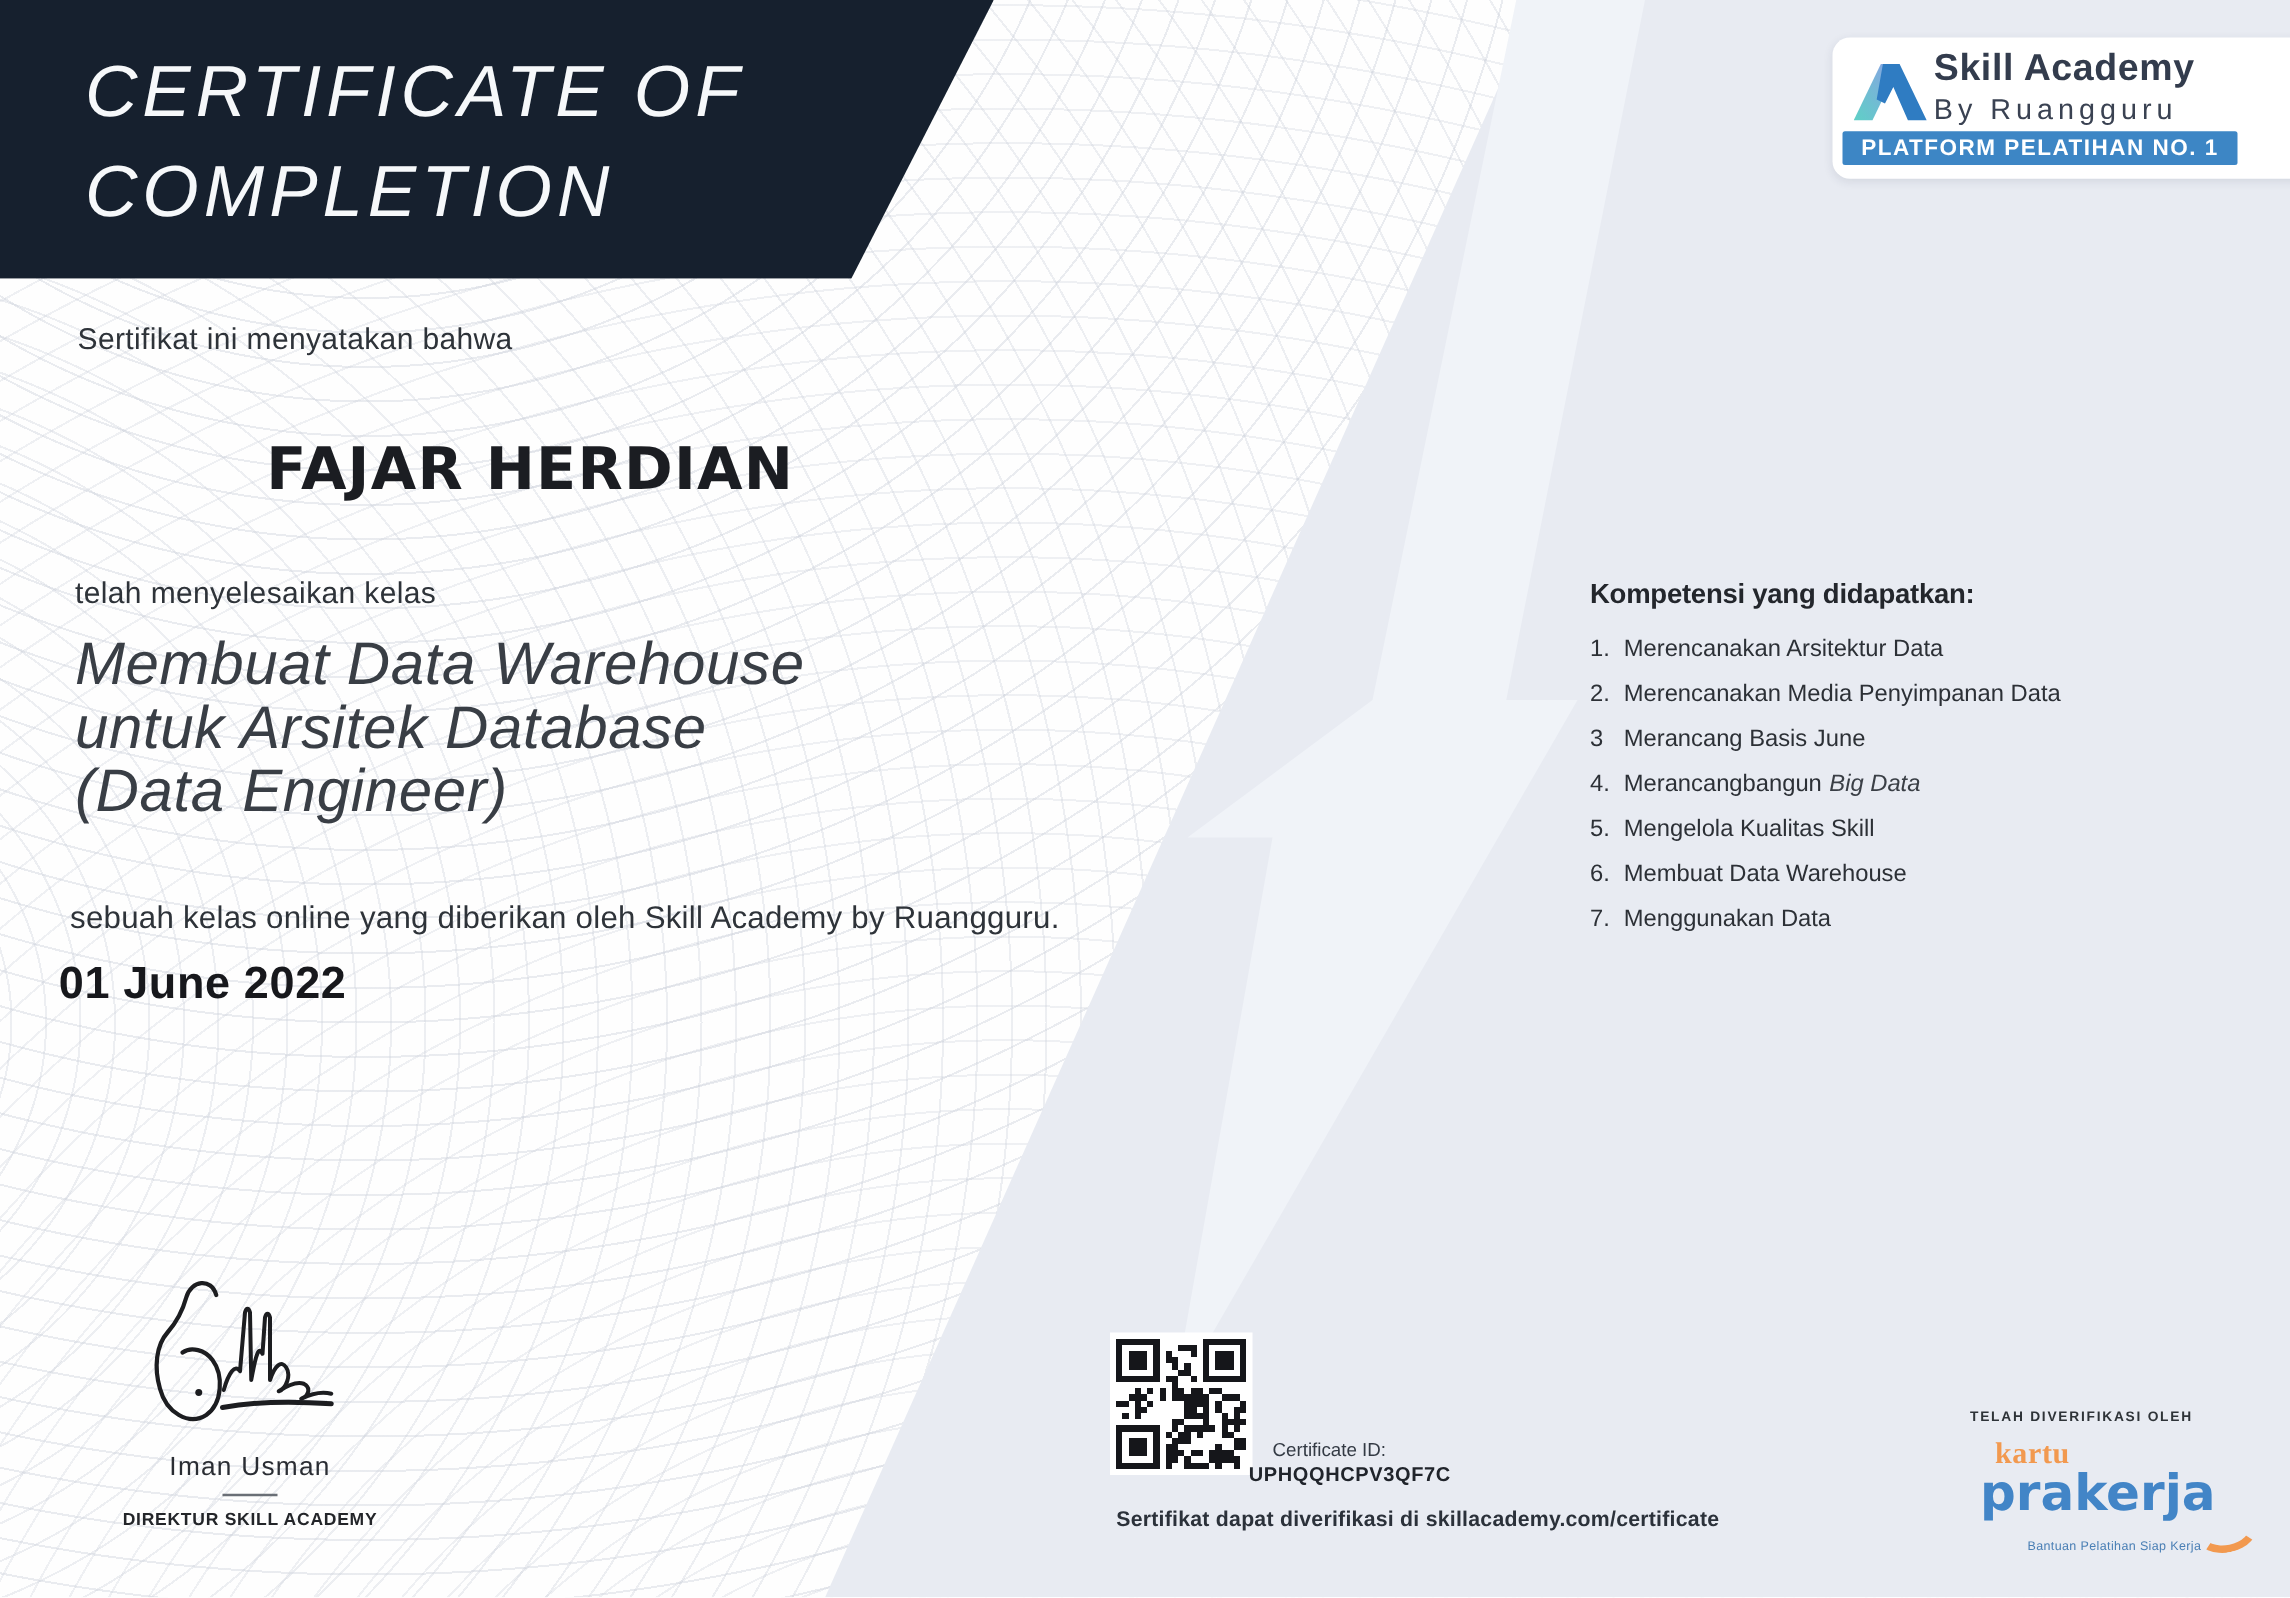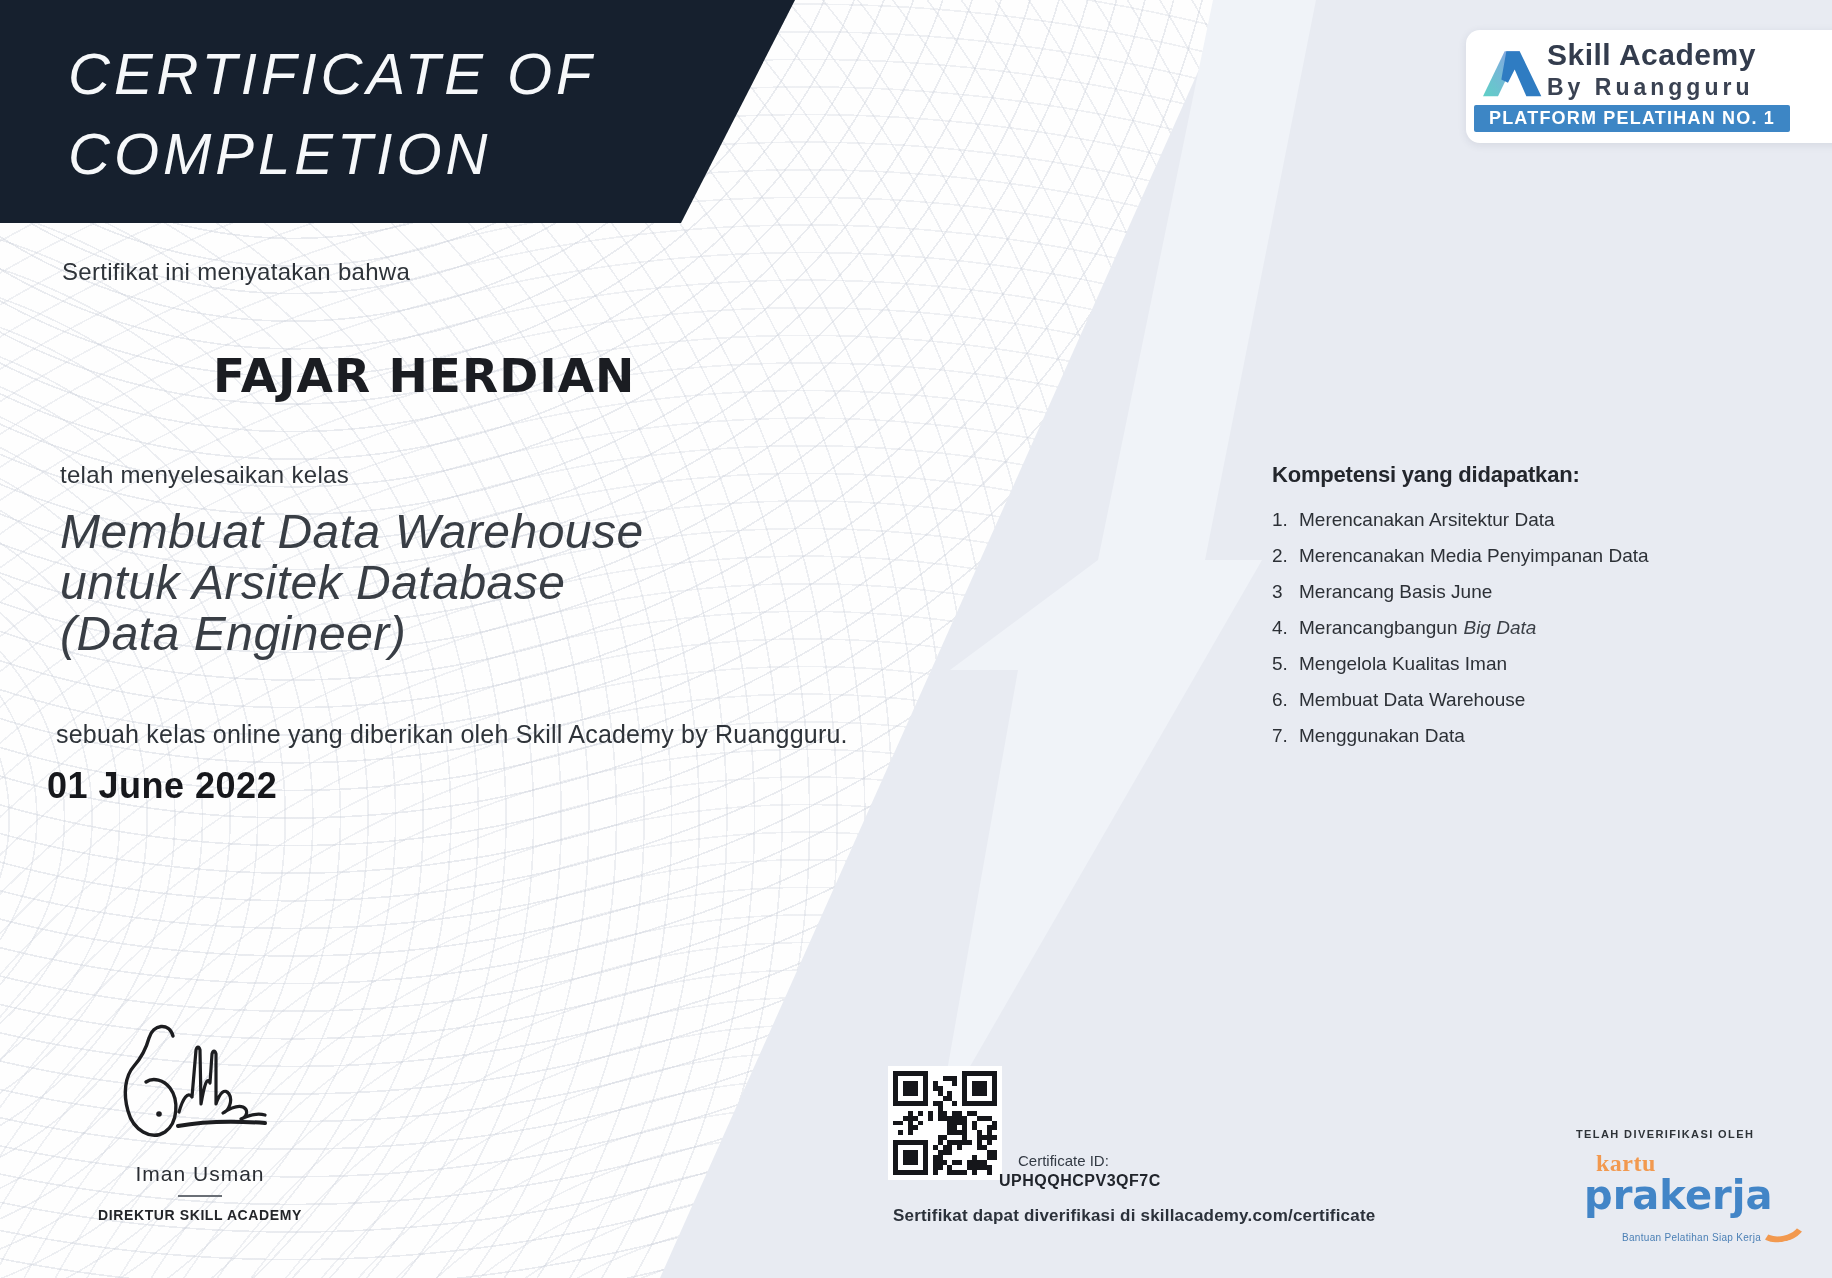--- a/index.html
+++ b/index.html
@@ -27,21 +27,21 @@
     font-size:58px;line-height:80px;letter-spacing:4px;white-space:nowrap;
   }
 
   
   .chip{
     position:absolute;left:1466px;top:30px;width:356px;height:113px;background:#ffffff;
     border-radius:14px;box-shadow:0 2px 8px rgba(40,50,80,.10);padding-left:40px;
   }
   .chip-mark{position:absolute;left:17px;top:11px;}
   .chip-brand{position:absolute;left:81px;top:8px;font-size:30px;font-weight:700;color:#333c4d;letter-spacing:.5px;white-space:nowrap;}
-  .chip-sub{position:absolute;left:81px;top:44px;font-size:23px;font-weight:700;color:#3a4252;letter-spacing:4px;white-space:nowrap;}
+  .chip-sub{position:absolute;left:81px;top:44px;font-size:23px;font-weight:400;color:#3a4252;letter-spacing:4px;white-space:nowrap;}
   .chip-bar{
     position:absolute;left:8px;top:75px;width:316px;height:27px;background:#3d86c5;border-radius:2px;
     color:#fff;font-size:18px;font-weight:700;letter-spacing:1.2px;display:flex;align-items:center;justify-content:center;white-space:nowrap;
   }
 
   
   .intro{position:absolute;left:62px;top:258px;font-size:24px;color:#2e3339;letter-spacing:.3px;}
   .recipient{position:absolute;left:213px;top:348px;font-size:47px;font-weight:800;color:#1b1d22;letter-spacing:1px;font-family:"DejaVu Sans","Liberation Sans",sans-serif;white-space:nowrap;}
   .lead{position:absolute;left:60px;top:461px;font-size:24px;color:#2e3339;letter-spacing:.3px;}
   .course-title{
@@ -149,21 +149,21 @@
         <span>Merancang Basis June</span>
           <i></i>
       </div>
       <div class="comp-row">
         <span class="comp-num">4.</span>
         <span>Merancangbangun</span>
           <i>Big Data</i>
       </div>
       <div class="comp-row">
         <span class="comp-num">5.</span>
-        <span>Mengelola Kualitas Iman</span>
+        <span>Mengelola Kualitas Skill</span>
           <i></i>
       </div>
       <div class="comp-row">
         <span class="comp-num">6.</span>
         <span>Membuat Data Warehouse</span>
           <i></i>
       </div>
       <div class="comp-row">
         <span class="comp-num">7.</span>
         <span>Menggunakan Data</span>

